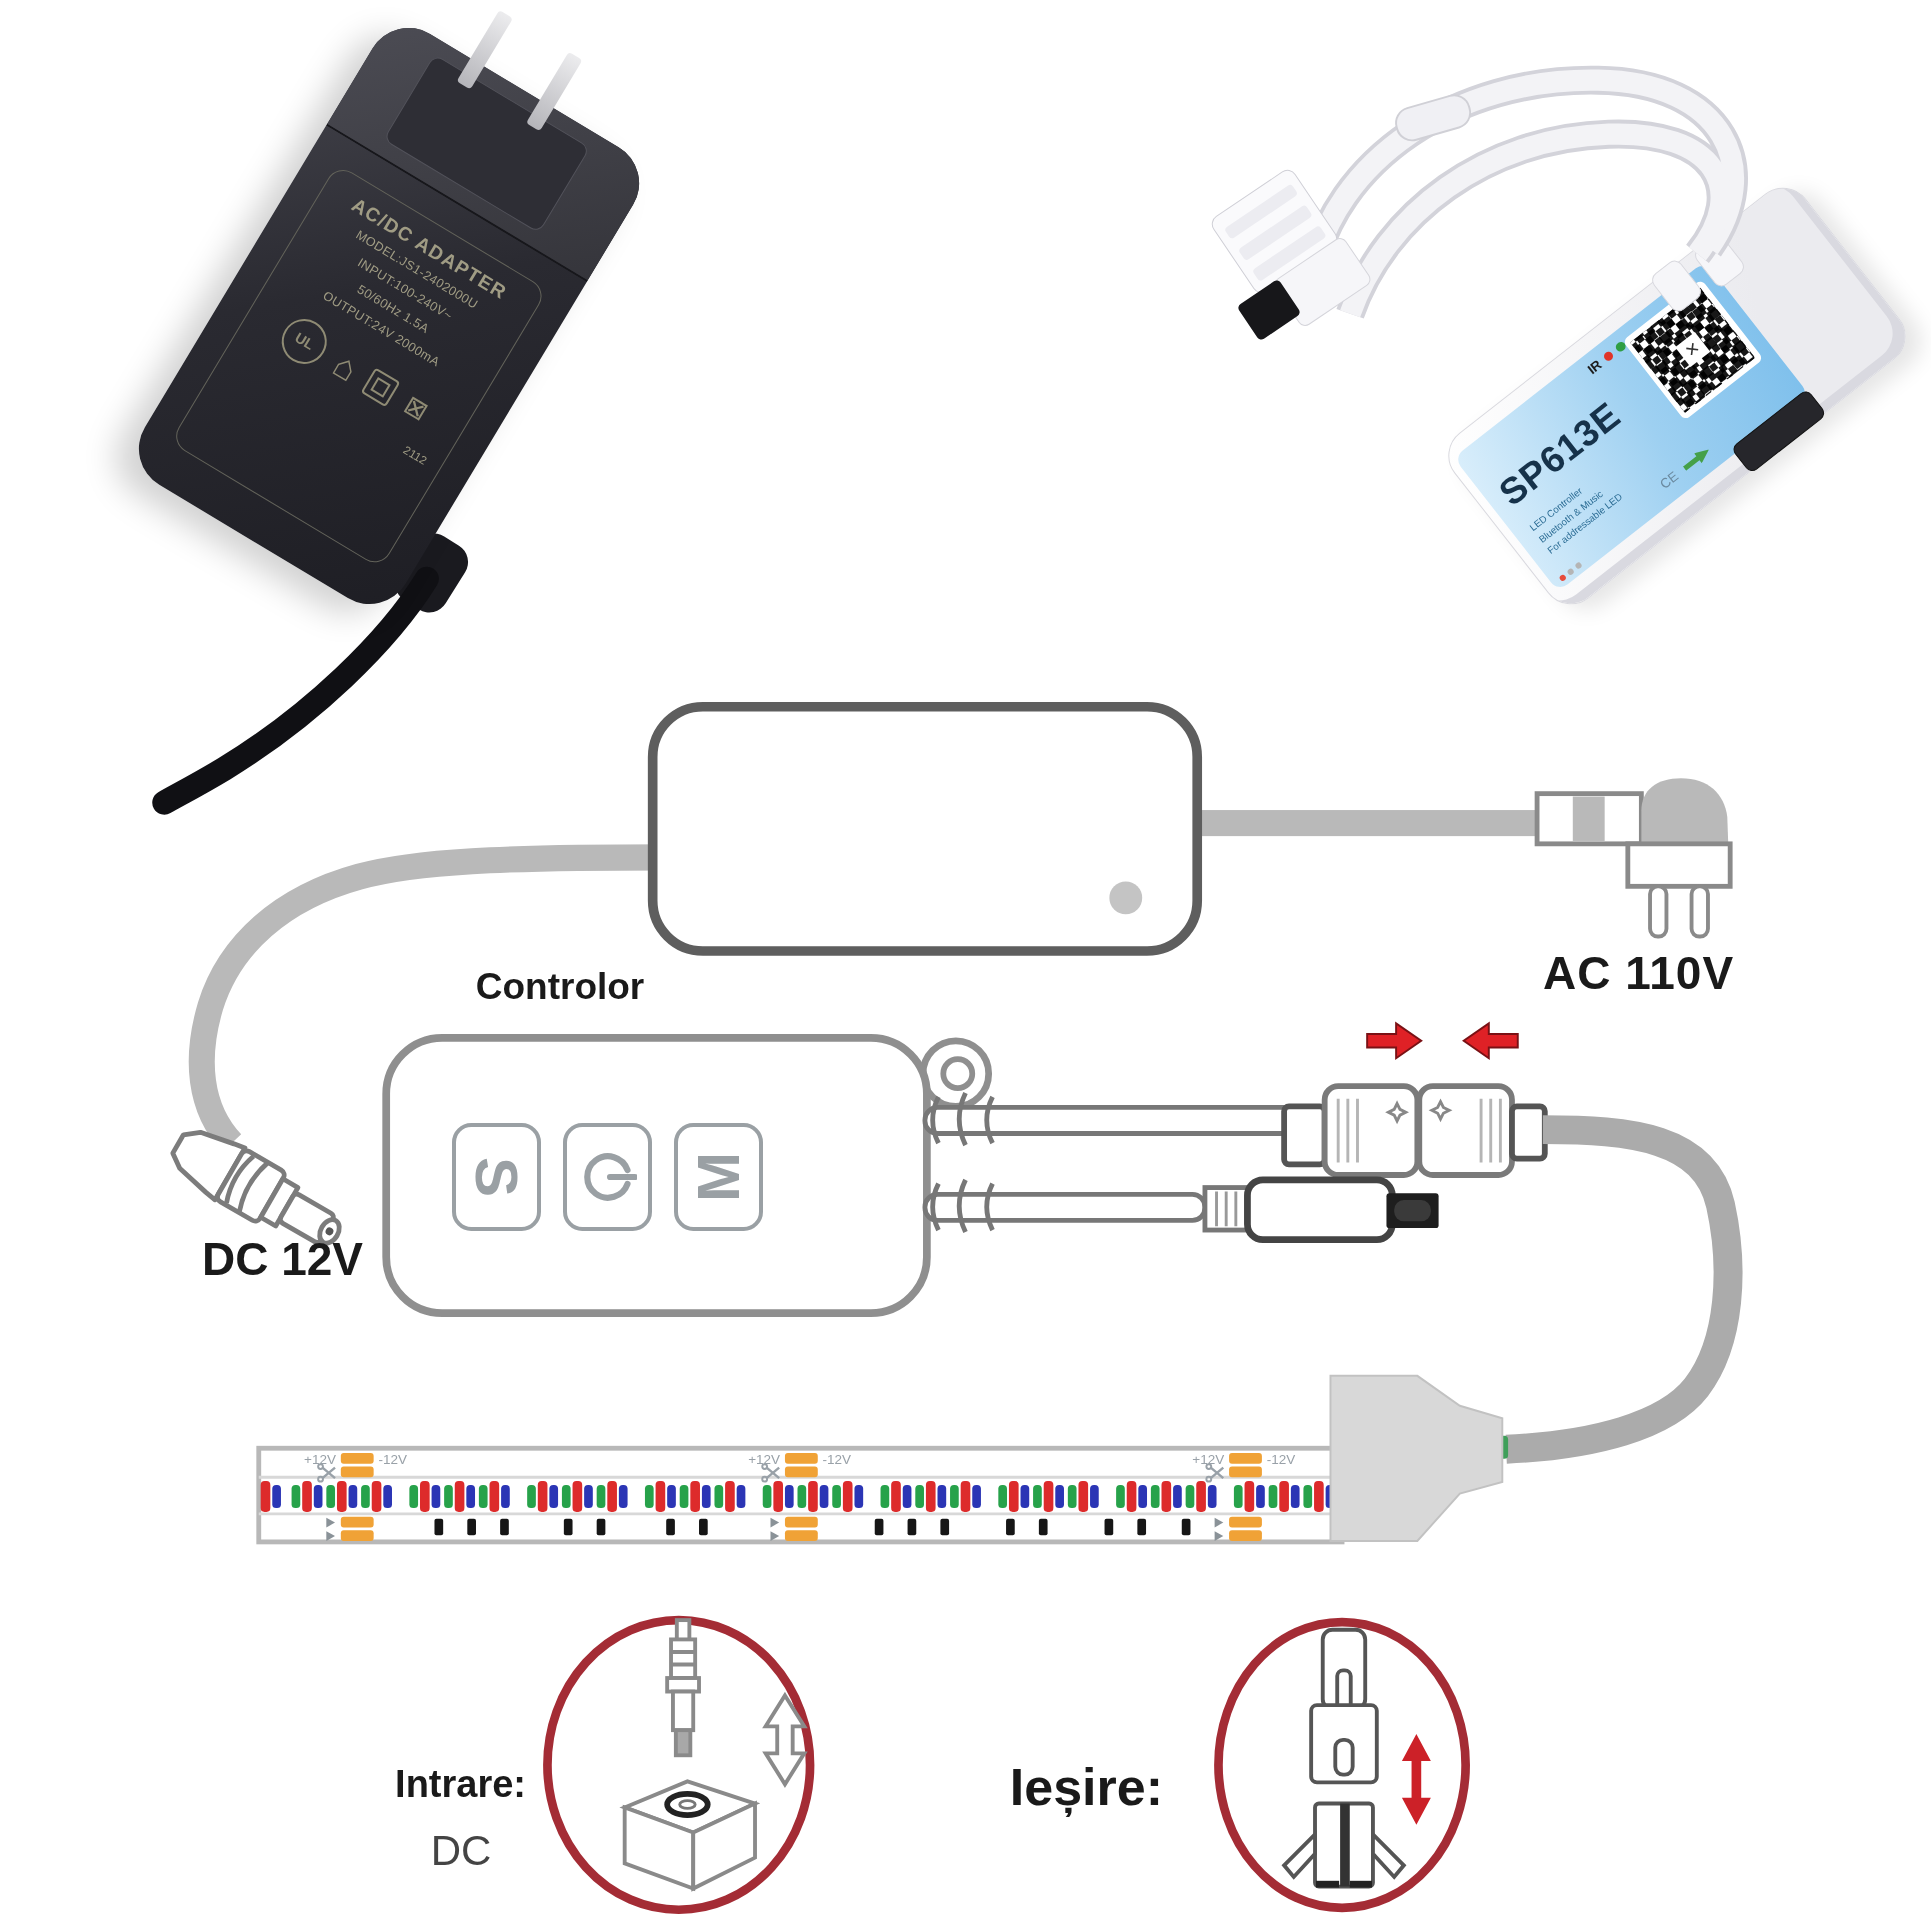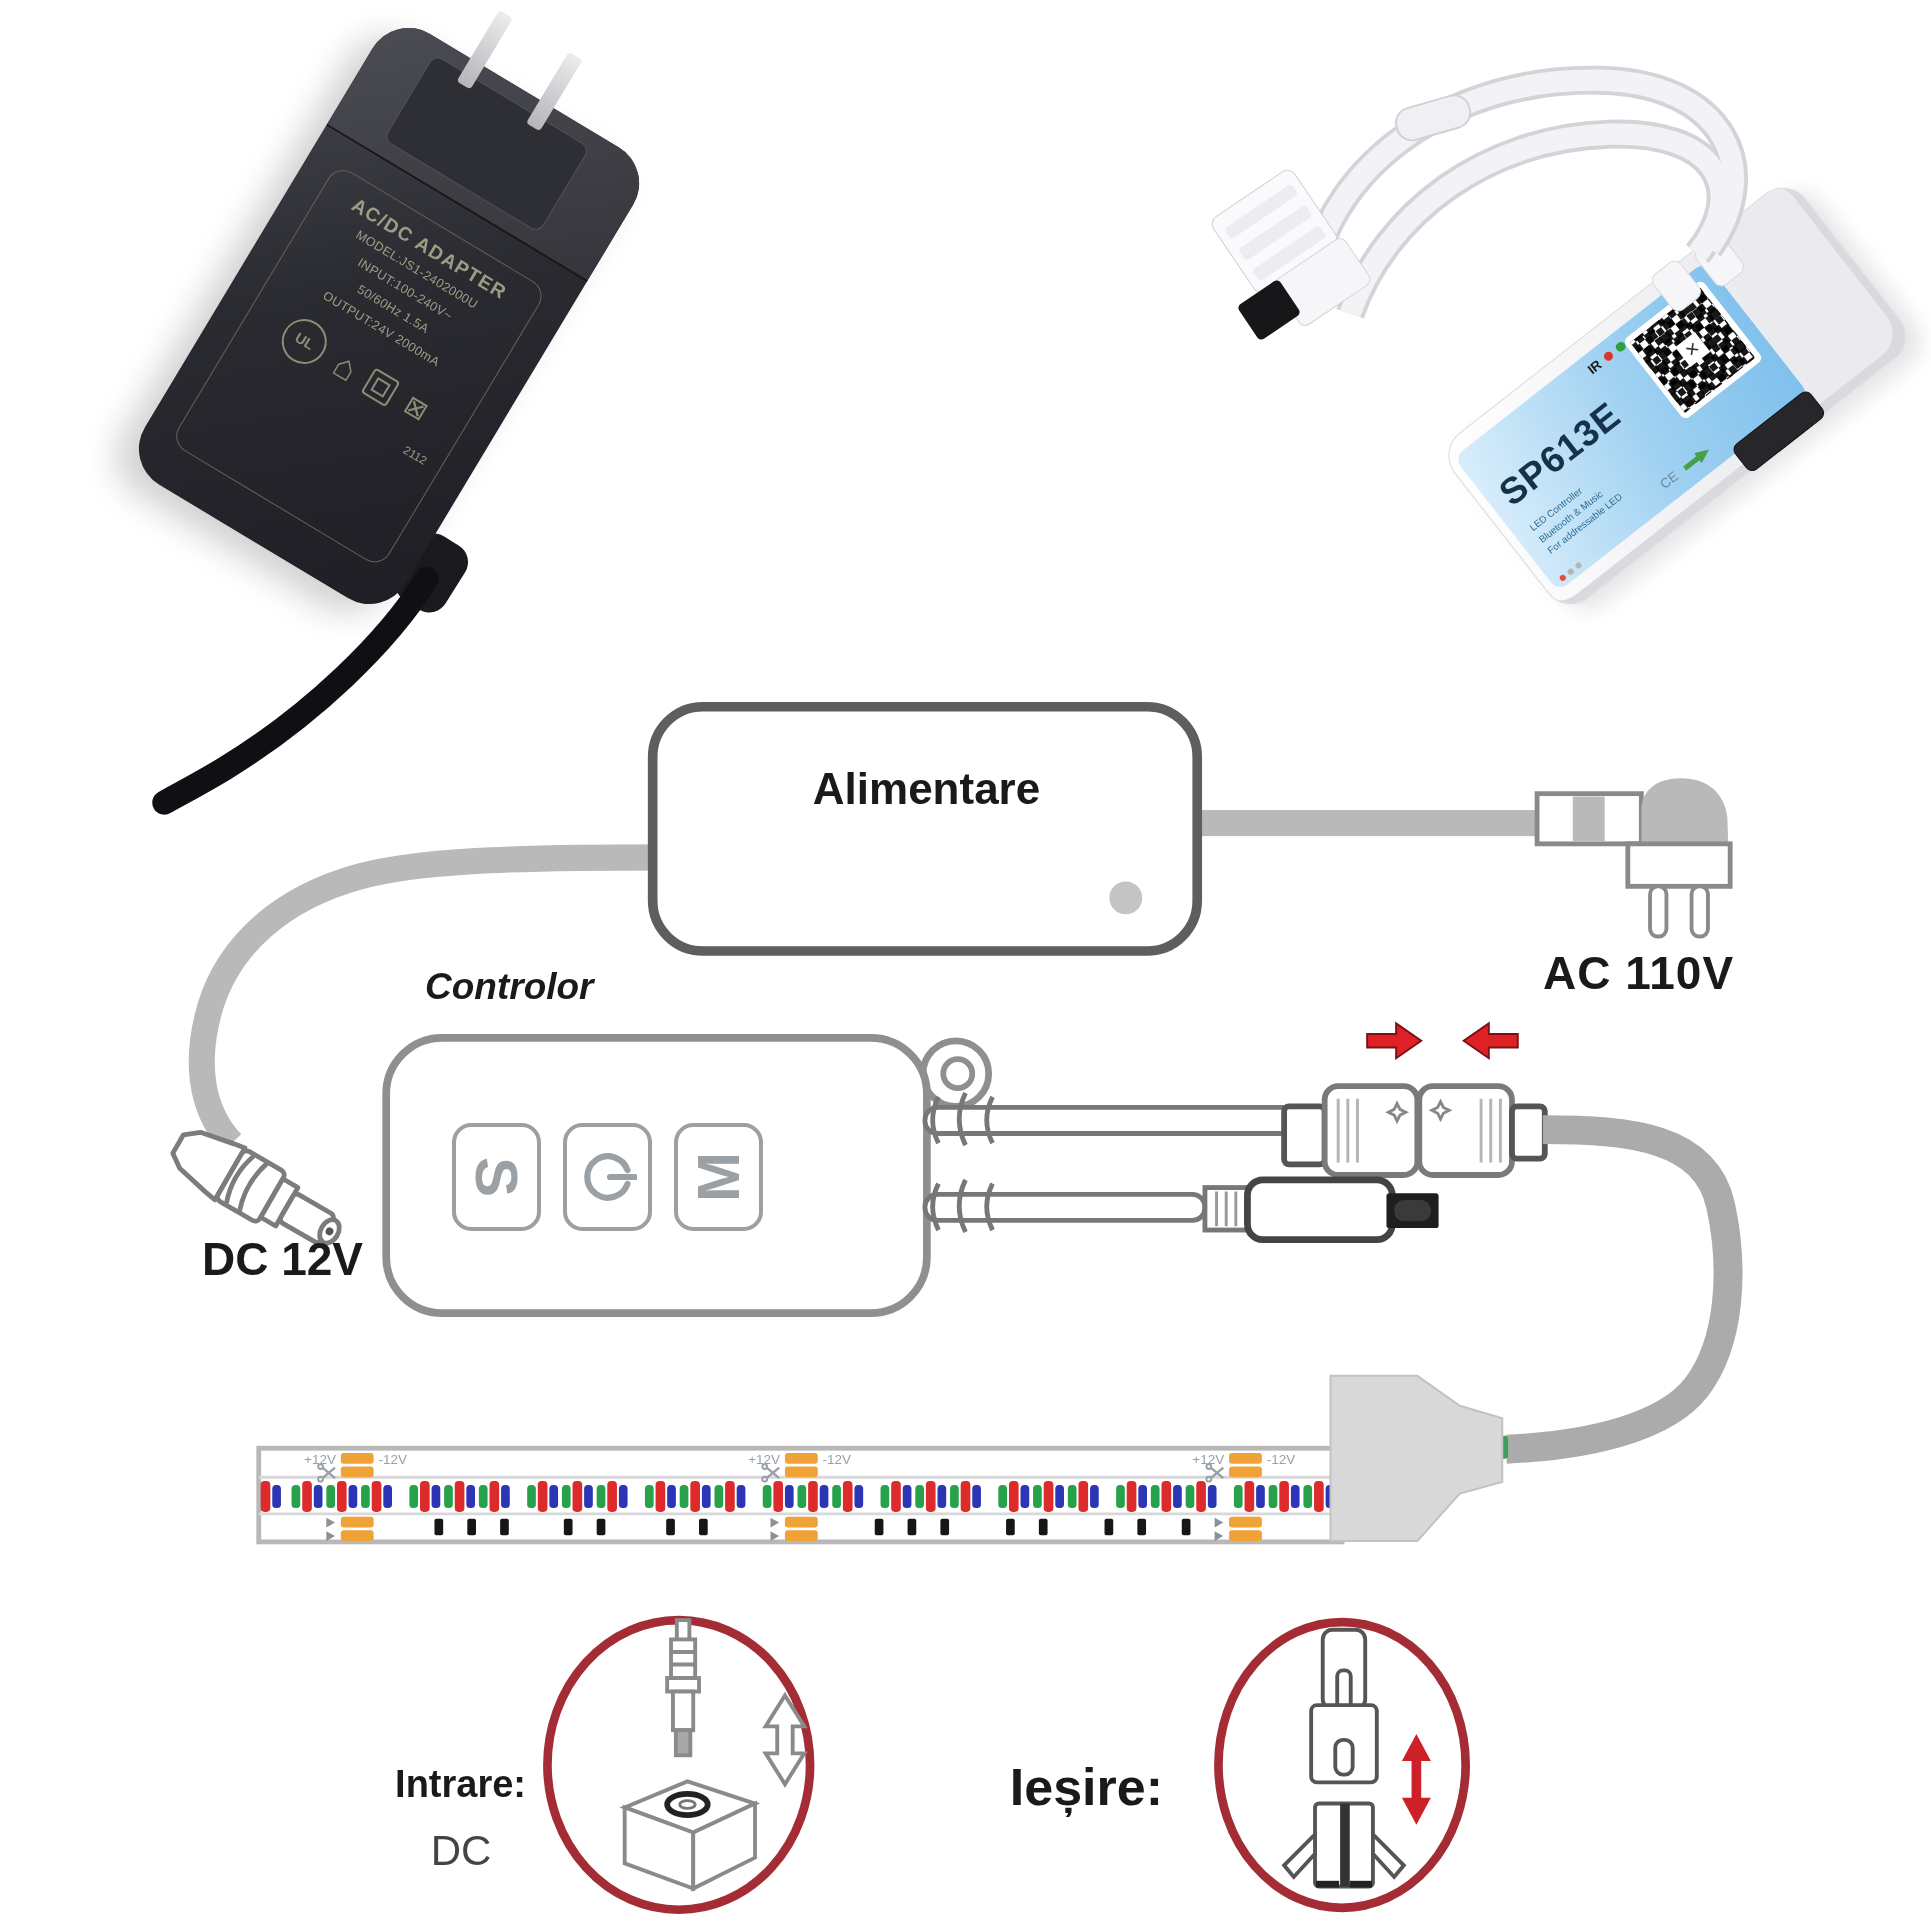--- a/index.html
+++ b/index.html
@@ -2,21 +2,21 @@
 <html><head>
 <meta charset="utf-8">
 <style>
   html,body{margin:0;padding:0;}
   body{width:1931px;height:1931px;background:#ffffff;overflow:hidden;position:relative;
        font-family:"Liberation Sans","DejaVu Sans",sans-serif;}
   .abs{position:absolute;}
   
   .dlabel{position:absolute;color:#1a1a1a;font-weight:bold;z-index:6;}
   #lbl-alimentare{left:666px;top:761px;width:521px;text-align:center;font-size:44px;line-height:1.26;}
-  #lbl-controlor{left:425px;top:966px;width:270px;font-size:37px;font-style:italic;}
+  #lbl-controlor{left:425px;top:966px;width:270px;text-align:center;font-size:37px;}
   #lbl-ac{left:1543px;top:946px;width:290px;text-align:left;font-size:46px;letter-spacing:1px;}
   #lbl-dc12{left:162px;top:1232px;width:241px;text-align:center;font-size:46px;}
   #lbl-intrare{left:246px;top:1763px;width:280px;text-align:right;font-size:38px;}
   #lbl-dc-sub{left:384px;top:1827px;width:154px;text-align:center;font-size:42px;font-weight:500;color:#444;}
   #lbl-iesire{left:917px;top:1757px;width:246px;text-align:right;font-size:52px;}
   
   .cbtn{position:absolute;width:81px;height:100px;border:4.8px solid #9aa0a4;border-radius:19.3px;
         display:grid;place-items:center;z-index:6;background:#fff;}
   .cbtn span{font-size:60px;font-weight:bold;color:#9aa0a4;line-height:1;}
   .rot90{transform:rotate(90deg);display:inline-block;}
@@ -400,21 +400,20 @@
   <div class="rj">
     <div class="bar" style="top:13.5px;"></div>
     <div class="bar" style="top:39px;"></div>
     <div class="bar" style="top:64px;"></div>
   </div>
   <div class="rj2"></div>
   <div class="rj-tip"></div>
 </div>
 
 <div id="lbl-alimentare" class="dlabel">
-  <div>Alimentare</div>
 </div>
 <div id="lbl-controlor" class="dlabel">Controlor</div>
 <div id="lbl-ac" class="dlabel">AC 110V</div>
 <div id="lbl-dc12" class="dlabel">DC 12V</div>
 <div id="lbl-intrare" class="dlabel">Intrare:</div>
 <div id="lbl-dc-sub" class="dlabel">DC</div>
 <div id="lbl-iesire" class="dlabel">Ieșire:</div>
 
 <div class="cbtn" style="left:452px;top:1123px;">
   <span class="rot90">S</span>

